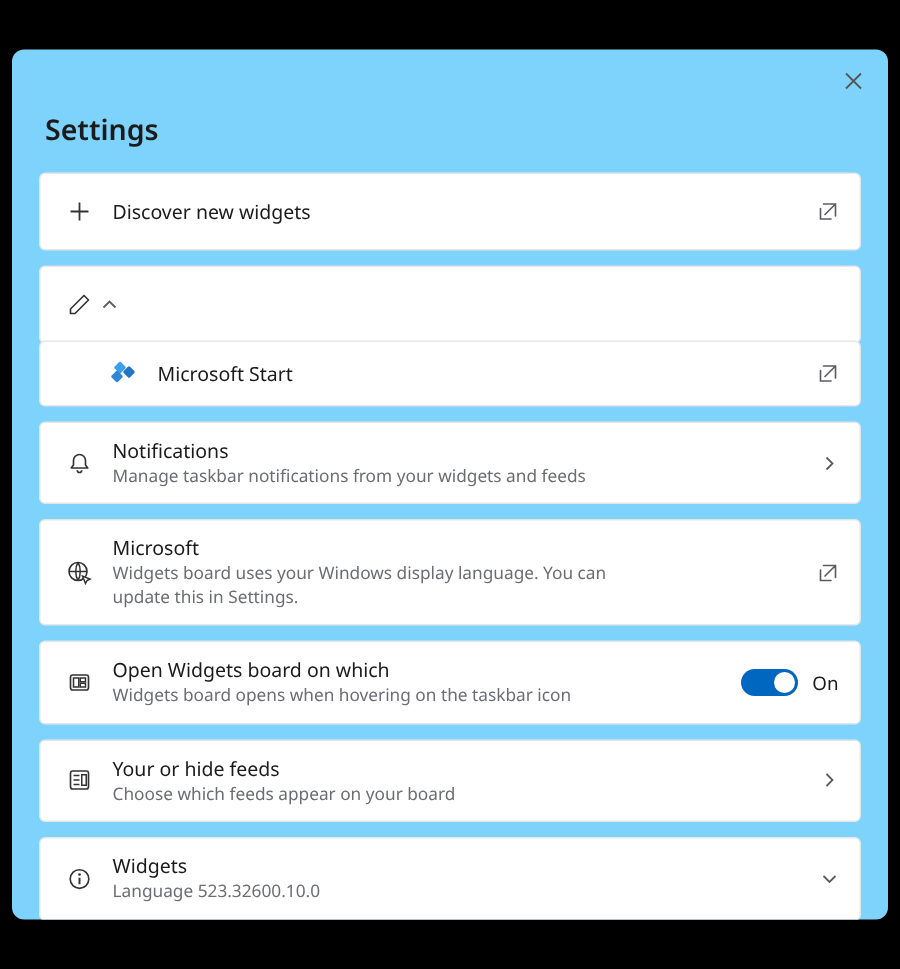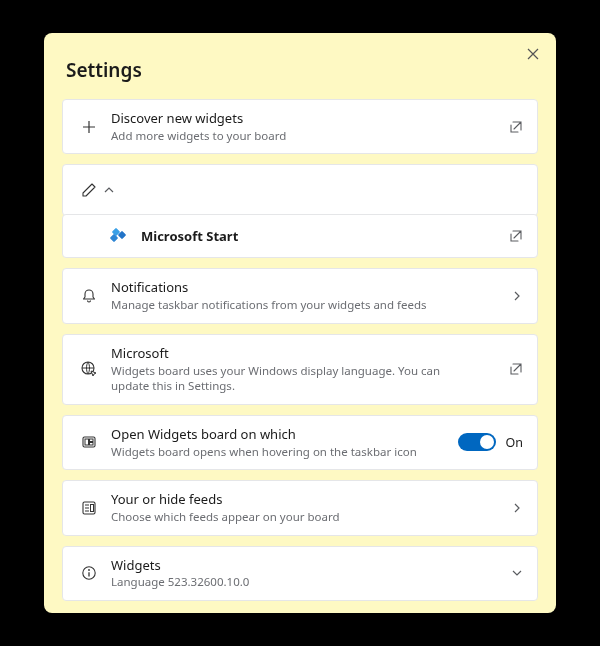--- a/index.html
+++ b/index.html
@@ -6,26 +6,26 @@
   html, body { width: 600px; height: 646px; }
   body {
     background: #000;
     font-family: "Segoe UI", -apple-system, system-ui, sans-serif;
     font-size: 13px;
     display: flex;
     align-items: center;
     justify-content: center;
   }
   .panel {
-    width: 512px;
+    width: 584px;
     height: 580px;
-    background: #fef9c3;
+    background: #7dd3fc;
     border-radius: 8px;
     box-shadow: 0 10px 30px rgba(0,0,0,.6);
-    padding: 0 18px 14px 18px;
+    padding: 16px 18px 14px 18px;
     position: relative;
     overflow: hidden;
   }
   .close-btn {
     position: absolute;
     top: 8px;
     right: 10px;
     width: 26px;
     height: 26px;
     display: flex;
@@ -50,21 +50,20 @@
     padding: 10px 14px 10px 12px;
     min-height: 52px;
     cursor: pointer;
   }
   .card.tight { margin-bottom: 4px; }
   .card.sub {
     margin-top: -6px;
     margin-bottom: 10px;
     padding-left: 42px;
     min-height: 44px;
-    font-weight: bold;
   }
   .icon-slot {
     width: 28px;
     display: flex;
     align-items: center;
     justify-content: center;
     color: #333;
     flex-shrink: 0;
   }
   .text-col {
@@ -146,21 +145,20 @@
   <div class="title">Settings</div>
 
   <div class="card">
     <div class="icon-slot">
       <svg width="16" height="16" viewBox="0 0 16 16">
           <path d="M8 2v12M2 8h12" stroke="currentColor" stroke-width="1.2" fill="none"></path>
         </svg>
     </div>
     <div class="text-col">
       <div class="row-title">Discover new widgets</div>
-      <div class="row-sub">Add more widgets to your board</div>
     </div>
     <div class="trail">
       <svg width="14" height="14" viewBox="0 0 14 14">
           <path d="M4 2h8v8M12 2L5 9M2 5v7h7" stroke="currentColor" stroke-width="1.1" fill="none" stroke-linecap="round"></path>
         </svg>
     </div>
   </div>
 
   <div class="card tight">
     <div class="icon-slot">

